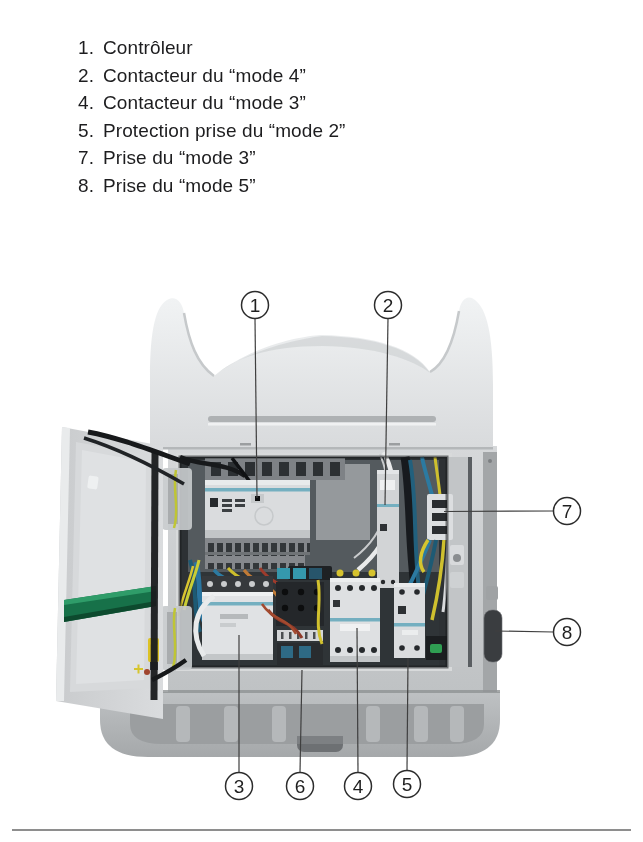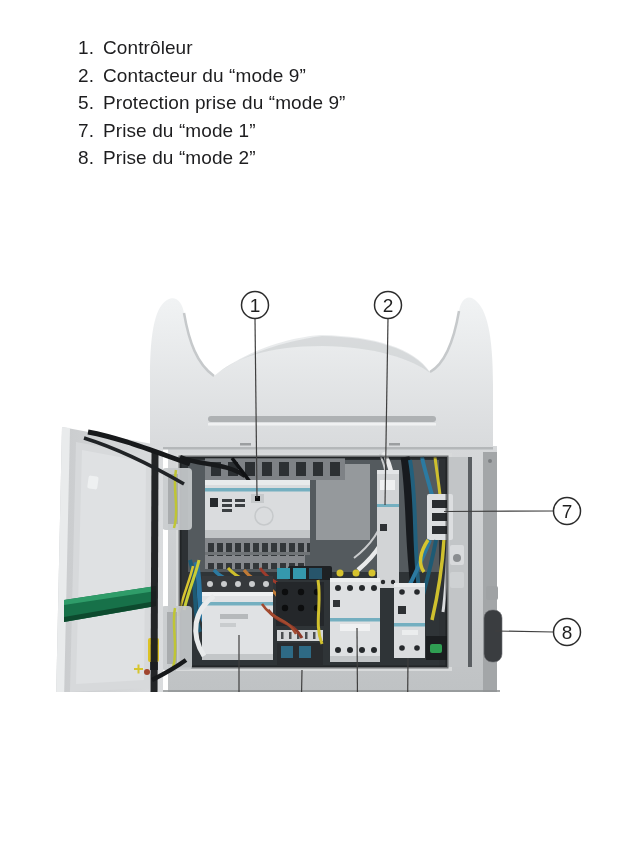--- a/index.html
+++ b/index.html
@@ -1,35 +1,36 @@
 <!DOCTYPE html>
 <html><head>
 <meta charset="utf-8">
 <style>
   html,body{margin:0;padding:0;background:#ffffff;}
   body{width:643px;height:842px;font-family:"Liberation Sans","DejaVu Sans",sans-serif;}
-  .page{position:relative;width:643px;height:692px;background:#ffffff;overflow:hidden;}
+  .page{position:relative;width:643px;height:842px;background:#ffffff;overflow:hidden;}
   .legend{position:absolute;left:78px;top:34px;font-size:19px;line-height:27.5px;color:#1d1d1f;letter-spacing:.1px;}
   .legend-item{white-space:nowrap;}
   .legend-num{display:inline-block;min-width:25px;}
   .figure-svg{position:absolute;left:0;top:280px;width:643px;height:530px;}
   .divider{position:absolute;left:12px;top:829px;width:619px;height:2px;background:#8e8e8e;}
   .callout-text{font-family:"Liberation Sans","DejaVu Sans",sans-serif;font-size:19px;fill:#1f1f1f;}
 </style>
 </head>
 <body>
 
 <div class="page">
 
   <div class="legend">
     <div class="legend-item"><span class="legend-num">1.</span><span class="legend-label">Contrôleur</span></div>
-    <div class="legend-item"><span class="legend-num">2.</span><span class="legend-label">Contacteur du “mode 9”</span></div>
-    <div class="legend-item"><span class="legend-num">5.</span><span class="legend-label">Protection prise du “mode 9”</span></div>
-    <div class="legend-item"><span class="legend-num">7.</span><span class="legend-label">Prise du “mode 1”</span></div>
-    <div class="legend-item"><span class="legend-num">8.</span><span class="legend-label">Prise du “mode 2”</span></div>
+    <div class="legend-item"><span class="legend-num">2.</span><span class="legend-label">Contacteur du “mode 4”</span></div>
+    <div class="legend-item"><span class="legend-num">4.</span><span class="legend-label">Contacteur du “mode 3”</span></div>
+    <div class="legend-item"><span class="legend-num">5.</span><span class="legend-label">Protection prise du “mode 2”</span></div>
+    <div class="legend-item"><span class="legend-num">7.</span><span class="legend-label">Prise du “mode 3”</span></div>
+    <div class="legend-item"><span class="legend-num">8.</span><span class="legend-label">Prise du “mode 5”</span></div>
   </div>
 
   <svg class="figure-svg" viewBox="0 0 643 530">
     <defs>
       <linearGradient id="coverG" x1="0" y1="0" x2="0" y2="1">
         <stop offset="0" stop-color="#f1f3f4"></stop>
           <stop offset="1" stop-color="#d8dadc"></stop>
       </linearGradient>
       <linearGradient id="faceG" x1="0" y1="0" x2="0" y2="1">
         <stop offset="0" stop-color="#d6d8da"></stop>

